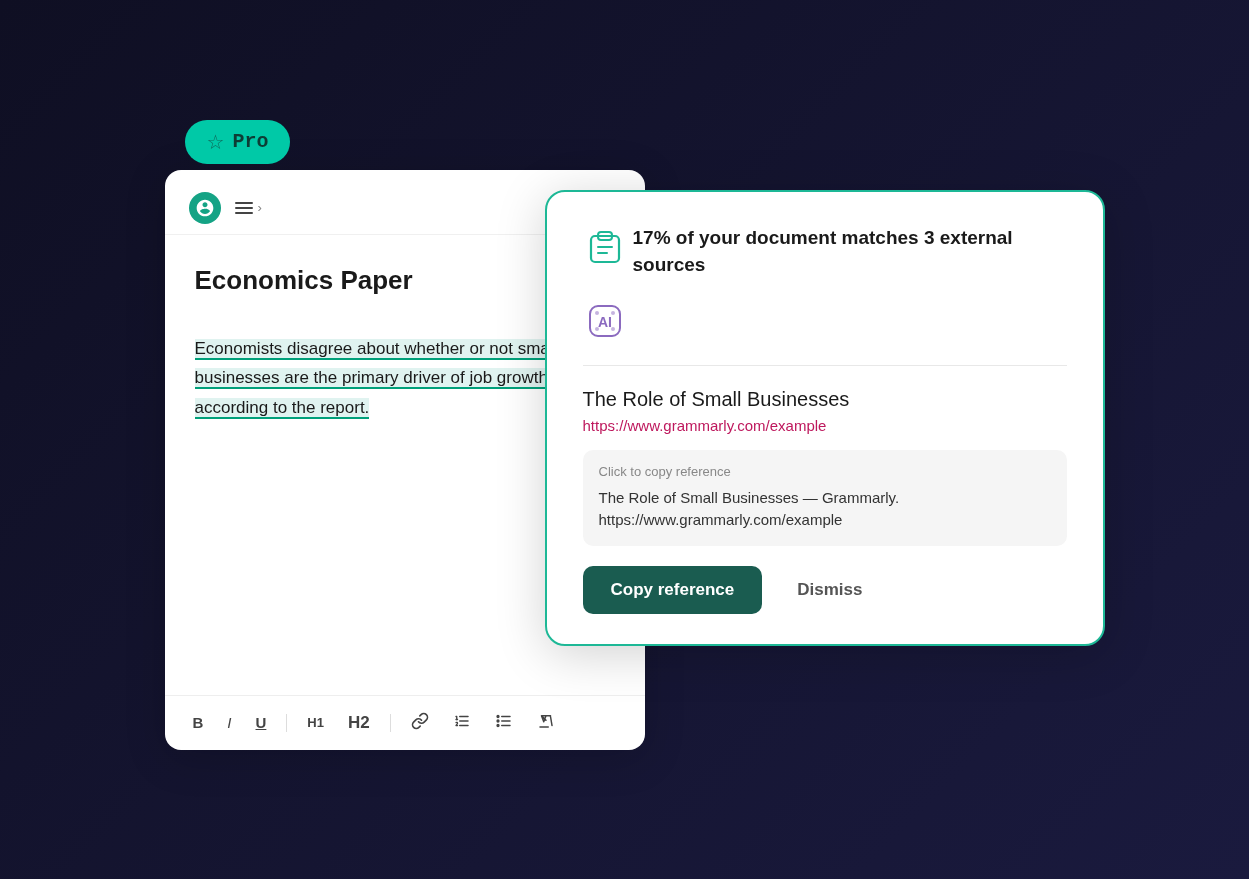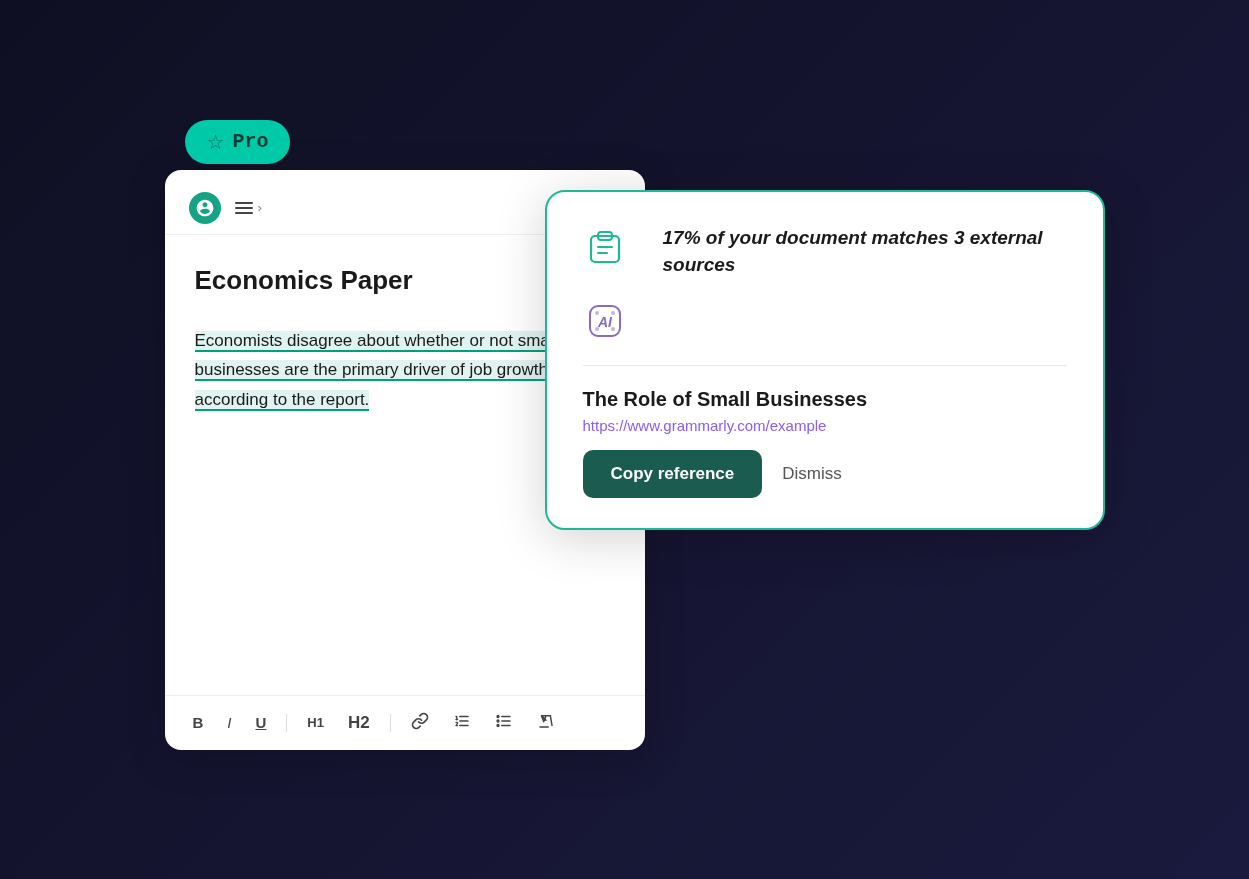--- a/index.html
+++ b/index.html
@@ -105,21 +105,21 @@
       margin-left: 2px;
     }
     .doc-body {
       padding: 30px 30px 20px;
       flex: 1;
     }
     .doc-title {
       font-size: 26px;
       font-weight: 800;
       color: #1a1a1a;
-      margin-bottom: 30px;
+      margin-bottom: 38px;
     }
     .doc-text {
       font-size: 17px;
       line-height: 1.75;
       color: #1a1a1a;
     }
     .highlighted-text {
       background: rgba(0, 160, 130, 0.12);
       border-bottom: 2px solid #00a07a;
       text-decoration-color: #00a07a;
@@ -151,23 +151,22 @@
       width: 560px;
       background: #fff;
       border-radius: 20px;
       box-shadow: 0 8px 50px rgba(0,0,0,0.18);
       border: 2px solid #1db896;
       padding: 32px 36px 30px;
     }
     .panel-stat {
       display: flex;
       align-items: flex-start;
-      gap: 36px;
+      gap: 6px;
       margin-bottom: 20px;
-      font-style: italic;
     }
     .stat-icon {
       width: 44px;
       height: 44px;
       flex-shrink: 0;
       display: flex;
       align-items: center;
       justify-content: center;
     }
     .stat-text {
@@ -176,26 +175,26 @@
       color: #1a1a1a;
       line-height: 1.45;
     }
     .divider {
       height: 1px;
       background: #e8e8e8;
       margin: 22px 0;
     }
     .source-title {
       font-size: 20px;
-      font-weight: 700;
+      font-weight: 400;
       color: #1a1a1a;
       margin-bottom: 6px;
     }
     .source-url {
-      color: #8b5cf6;
+      color: #be185d;
       font-size: 15px;
       text-decoration: none;
       margin-bottom: 16px;
       display: block;
     }
     .reference-box {
       background: #f5f5f5;
       border-radius: 10px;
       padding: 14px 16px;
       margin-bottom: 20px;
@@ -206,39 +205,40 @@
       margin-bottom: 8px;
     }
     .reference-text {
       font-size: 15px;
       color: #333;
       line-height: 1.5;
     }
     .panel-actions {
       display: flex;
       align-items: center;
-      gap: 20px;
+      gap: 8px;
     }
     .copy-btn {
       background: #1a5c50;
       color: white;
       border: none;
       border-radius: 10px;
       padding: 14px 28px;
       font-size: 17px;
       font-weight: 700;
       cursor: pointer;
     }
     .dismiss-btn {
       background: none;
       border: none;
       color: #555;
       font-size: 17px;
       cursor: pointer;
-      font-weight: 400;
+      font-weight: 700;
+      margin-left: 27px;
     }
 
     
     .clipboard-svg {
       color: #1db896;
     }
     
     .ai-svg {
       color: #737373;
       text-align: right;
@@ -351,20 +351,24 @@
           <circle cx="28" cy="28" r="2" fill="#8b6abf" opacity="0.5"></circle>
         </svg>
       </div>
     </div>
 
     <div class="divider"></div>
 
     <div class="source-title">The Role of Small Businesses</div>
     <a class="source-url" href="#">https://www.grammarly.com/example</a>
 
+    <div class="reference-box">
+      <div class="reference-hint">Click to copy reference</div>
+      <div class="reference-text">The Role of Small Businesses — Grammarly. https://www.grammarly.com/example</div>
+    </div>
 
     <div class="panel-actions">
       <button class="copy-btn">Copy reference</button>
       <button class="dismiss-btn">Dismiss</button>
     </div>
 
   </div>
 
 </div>
 

